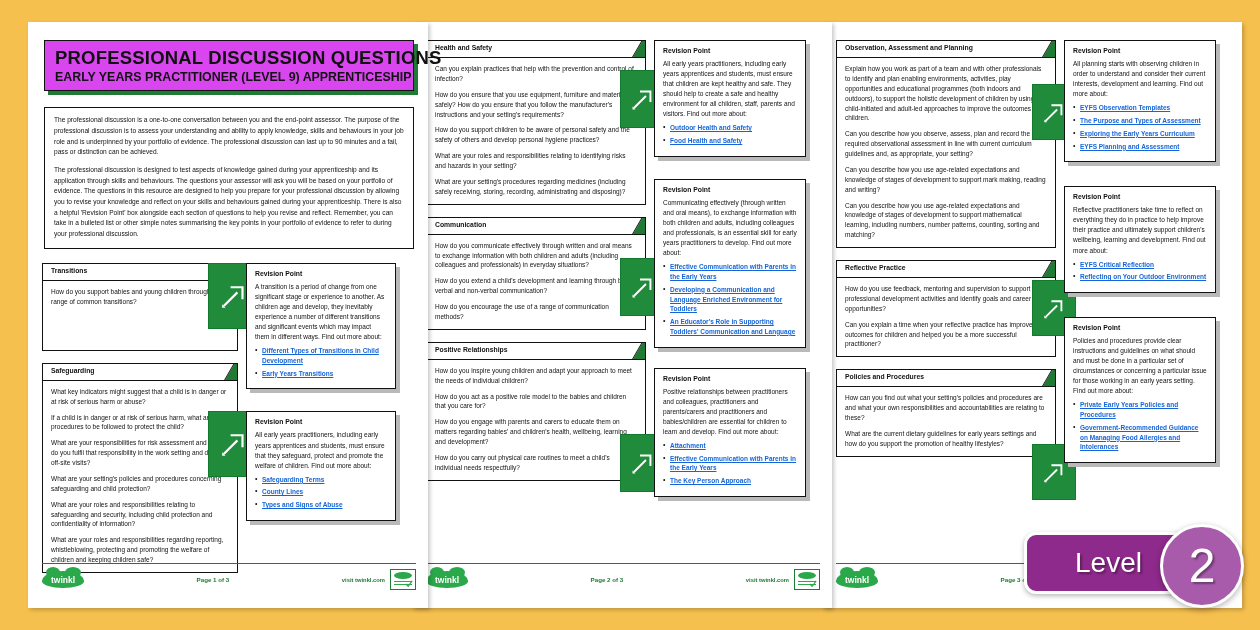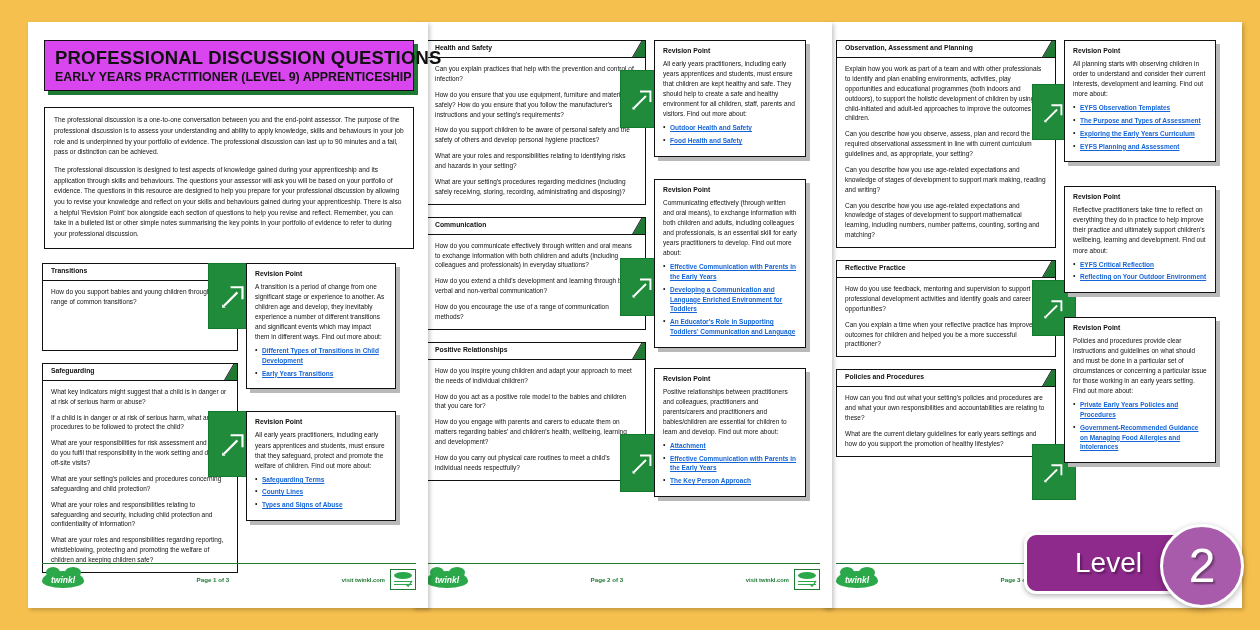--- a/index.html
+++ b/index.html
@@ -145,21 +145,21 @@
     content:""; position:absolute; width:14px; height:11px; background:#2aa84a;
     border-radius:50%; top:-4px; left:4px;
   }
   .twinkl-logo .blob:after {
     content:""; position:absolute; width:16px; height:11px; background:#2aa84a;
     border-radius:50%; top:-4px; right:3px;
   }
   .twinkl-logo .wtext {
     position: absolute; inset: 0; display: flex; align-items: center;
     justify-content: center; color: #fff; font-weight: bold; font-size: 8.5px;
-    font-style: italic; z-index: 2;
+    z-index: 2;
   }
   .pagenum { font-size: 6.2px; font-weight: bold; color: #1f7a34; }
   .footer-right { display: flex; align-items: center; gap: 5px; }
   .visit { font-size: 5.8px; font-weight: bold; color: #1f7a34; }
   .badge-sm {
     width: 26px; height: 21px; border: .8px solid #1f7a34;
     position: relative; background: #fff; overflow: hidden;
   }
   .badge-sm .b-top {
     position: absolute; top: 2px; left: 3px; right: 3px; height: 7px;

